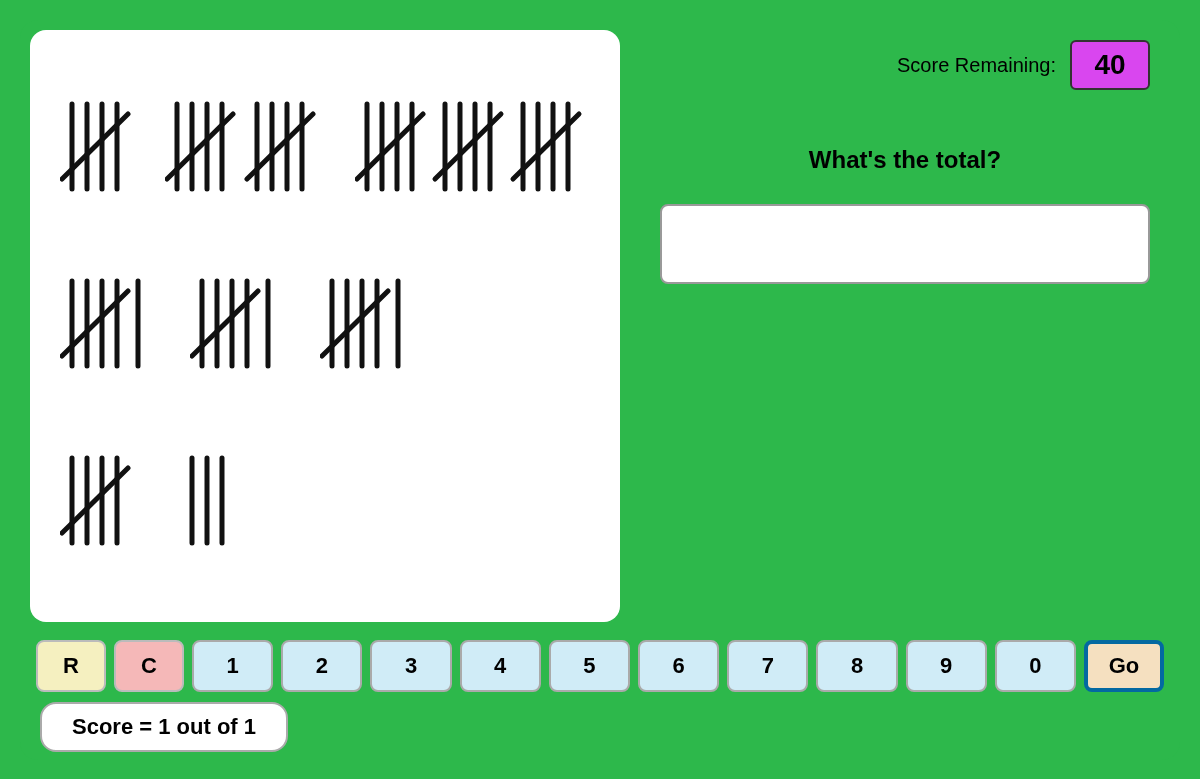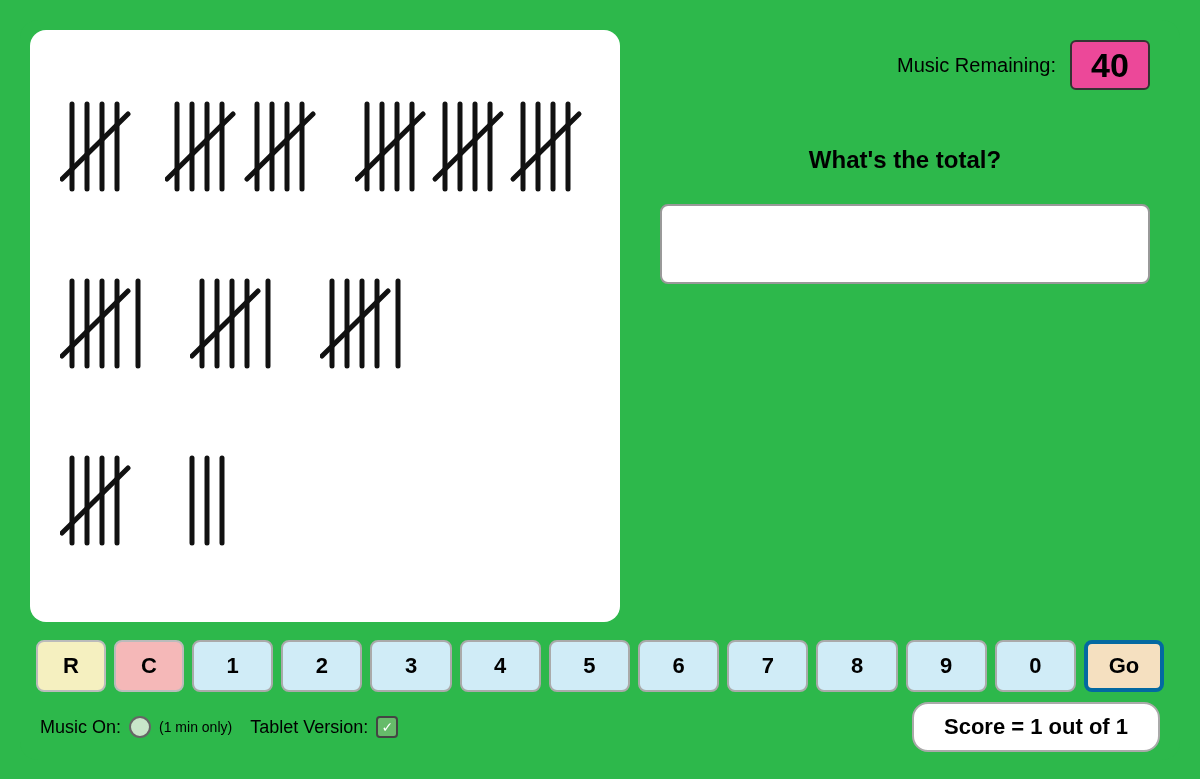--- a/index.html
+++ b/index.html
@@ -73,29 +73,29 @@
       gap: 14px;
     }
 
     .timer-label {
       font-size: 20px;
       color: #000;
       font-weight: normal;
     }
 
     .timer-box {
-      background: #ec4899;
+      background: #d946ef;
       border: 2px solid #333;
       border-radius: 6px;
       width: 80px;
       height: 50px;
       display: flex;
       align-items: center;
       justify-content: center;
-      font-size: 34px;
+      font-size: 28px;
       font-weight: bold;
     }
 
     .question-label {
       font-size: 24px;
       font-weight: bold;
       color: #000;
       margin-top: 36px;
       text-align: center;
     }
@@ -328,21 +328,21 @@
             <line x1="27" y1="10" x2="27" y2="95" stroke="#111" stroke-width="5" stroke-linecap="round"></line>
             <line x1="42" y1="10" x2="42" y2="95" stroke="#111" stroke-width="5" stroke-linecap="round"></line>
           </svg>
         </div>
       </div>
 
     </div>
 
     <div class="right-panel">
       <div class="timer-row">
-        <span class="timer-label">Music Remaining:</span>
+        <span class="timer-label">Score Remaining:</span>
         <div class="timer-box">40</div>
       </div>
 
       <div class="question-label">What's the total?</div>
 
       <input class="answer-input" type="text" style="">
     </div>
 
   </div>
 
@@ -357,23 +357,16 @@
       <button class="key-btn">5</button>
       <button class="key-btn">6</button>
       <button class="key-btn">7</button>
       <button class="key-btn">8</button>
       <button class="key-btn">9</button>
       <button class="key-btn">0</button>
       <button class="key-btn key-go">Go</button>
     </div>
 
     <div class="status-row">
-      <div class="music-area">
-        <span>Music On:</span>
-        <span class="music-toggle"></span>
-        <span class="small-text">(1 min only)</span>
-        <span style="margin-left:10px; font-size:18px;">Tablet Version:</span>
-        <span class="tablet-check">✓</span>
-      </div>
       <div class="score-box">Score = 1 out of 1</div>
     </div>
   </div>
 </div>
 
 </body></html>

